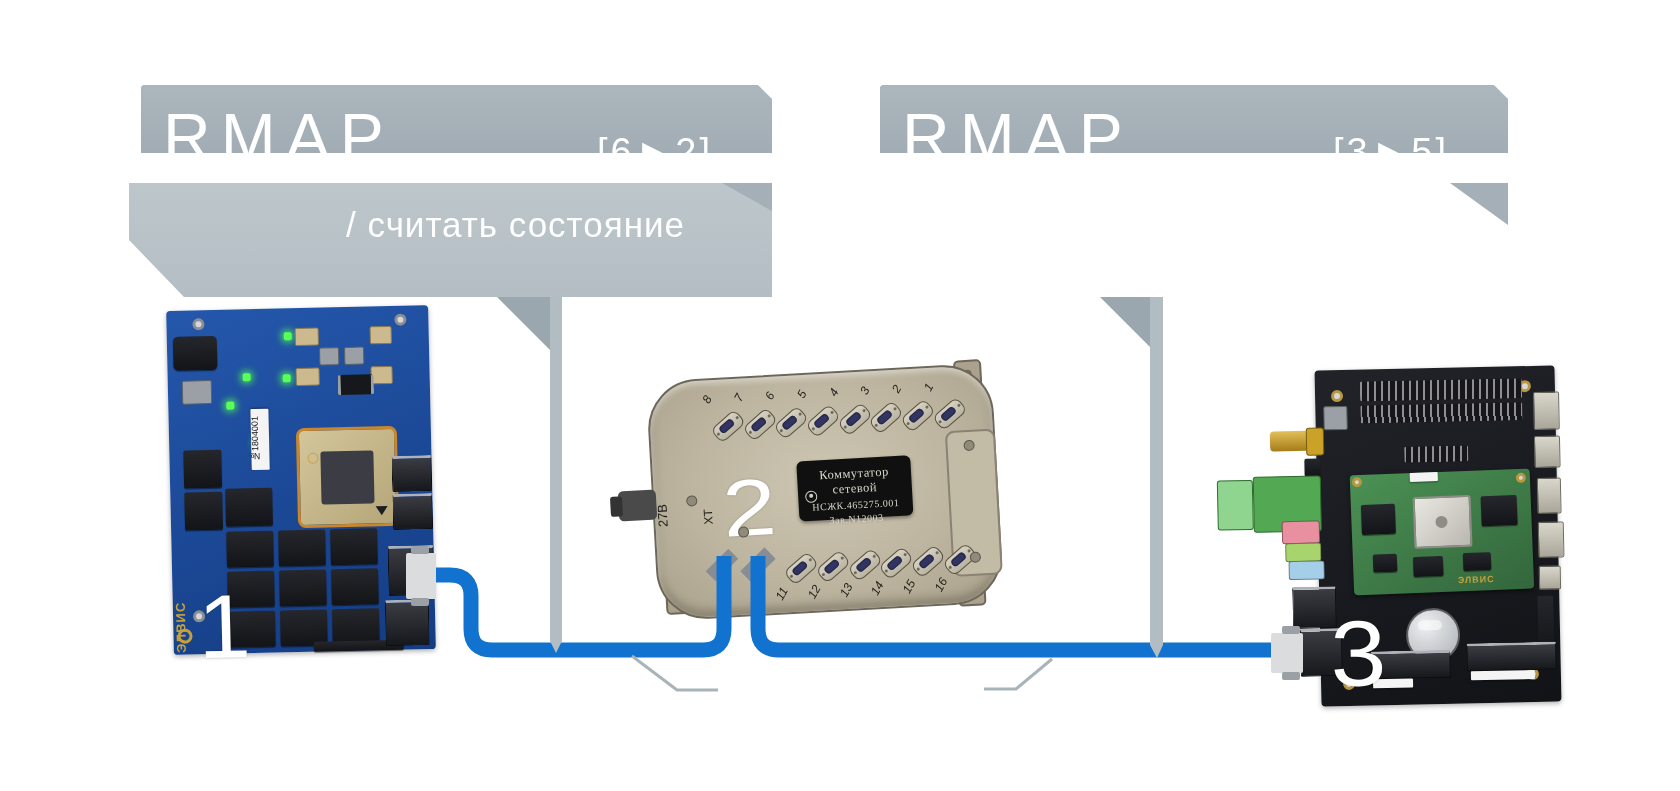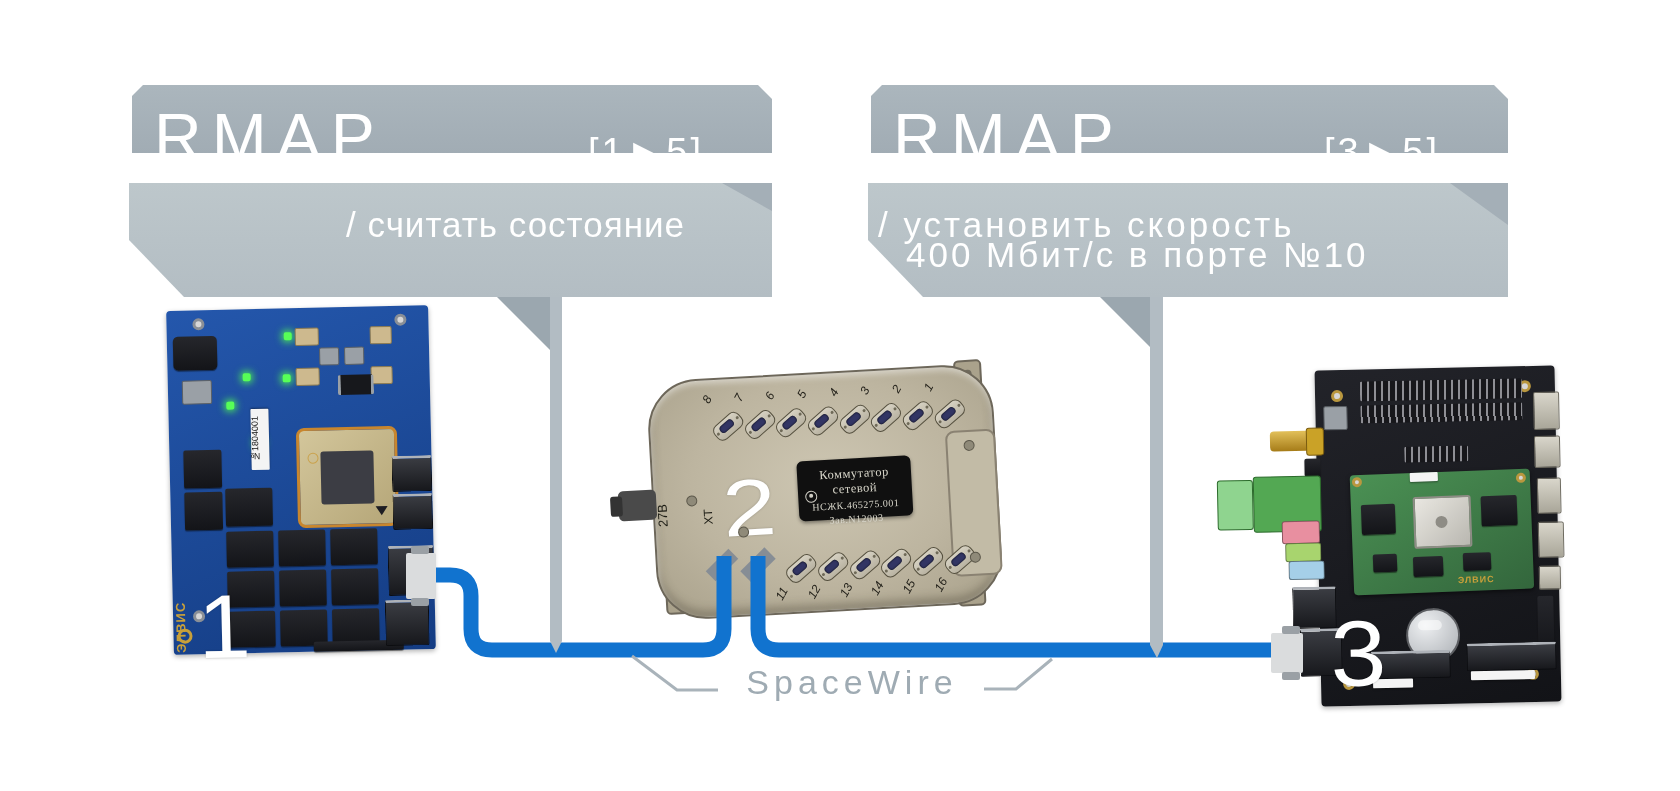--- a/index.html
+++ b/index.html
@@ -2,21 +2,21 @@
 <html><head>
 <meta charset="utf-8">
 <style>
   html,body{margin:0;padding:0;background:#fff;}
   .stage{position:relative;width:1680px;height:791px;background:#ffffff;overflow:hidden;
          font-family:"Liberation Sans",sans-serif;}
 
   
   .callout{position:absolute;top:85px;height:212px;
            clip-path:polygon(14px 0,calc(100% - 14px) 0,100% 14px,100% 100%,55px 100%,0 calc(100% - 57px),0 14px);}
-  .band-top{position:absolute;left:3px;top:0;width:100%;height:68px;
+  .band-top{position:absolute;left:12px;top:0;width:100%;height:68px;
             background:linear-gradient(#abb6bd,#a1acb4);}
   .band-bot{position:absolute;left:0;top:98px;width:100%;height:114px;
             background:linear-gradient(#bdc7cb,#b3bdc3);}
   .band-tri{position:absolute;top:98px;right:0;background:#a4afb7;
             clip-path:polygon(0 0,100% 0,100% 100%);}
   .rmap{position:absolute;left:22px;top:14px;font-size:66px;letter-spacing:10px;
         color:#ffffff;font-weight:400;}
   .route{position:absolute;right:71px;top:46px;font-size:38px;letter-spacing:3px;color:#ffffff;}
   .cline{position:absolute;width:100%;font-size:35px;color:#ffffff;letter-spacing:1px;white-space:nowrap;}
   .c1 .cline{text-align:right;padding-right:87px;box-sizing:border-box;}
@@ -367,35 +367,30 @@
       <i style="left:5px;top:45px;width:18px;height:8px"></i>
   </div>
   <div class="plug" style="left:1271px;top:633px;width:32px;height:40px">
     <i style="left:11px;top:-7px;width:18px;height:8px"></i>
       <i style="left:11px;top:39px;width:18px;height:8px"></i>
   </div>
 
   <div class="callout c1 over" style="left:129px;width:643px">
     <div class="band-top">
       <div class="rmap">RMAP</div>
-      <div class="route">[1►5]</div>
+      <div class="route">[6►2]</div>
     </div>
     <div class="band-bot">
       <div class="cline l1">/ считать состояние</div>
     </div>
     <div class="band-tri" style="width:50px;height:28px"></div>
   </div>
 
   <div class="callout c2 over" style="left:868px;width:640px">
     <div class="band-top">
       <div class="rmap">RMAP</div>
       <div class="route">[3►5]</div>
     </div>
-    <div class="band-bot">
-      <div class="cline l1" style="padding-left:10px">/ установить скорость</div>
-      <div class="cline l2" style="padding-left:38px">400 Мбит/с в порте №10</div>
-    </div>
     <div class="band-tri" style="width:58px;height:42px"></div>
   </div>
 
-  <div class="swlabel">SpaceWire</div>
 
 </div>
 
 </body></html>

